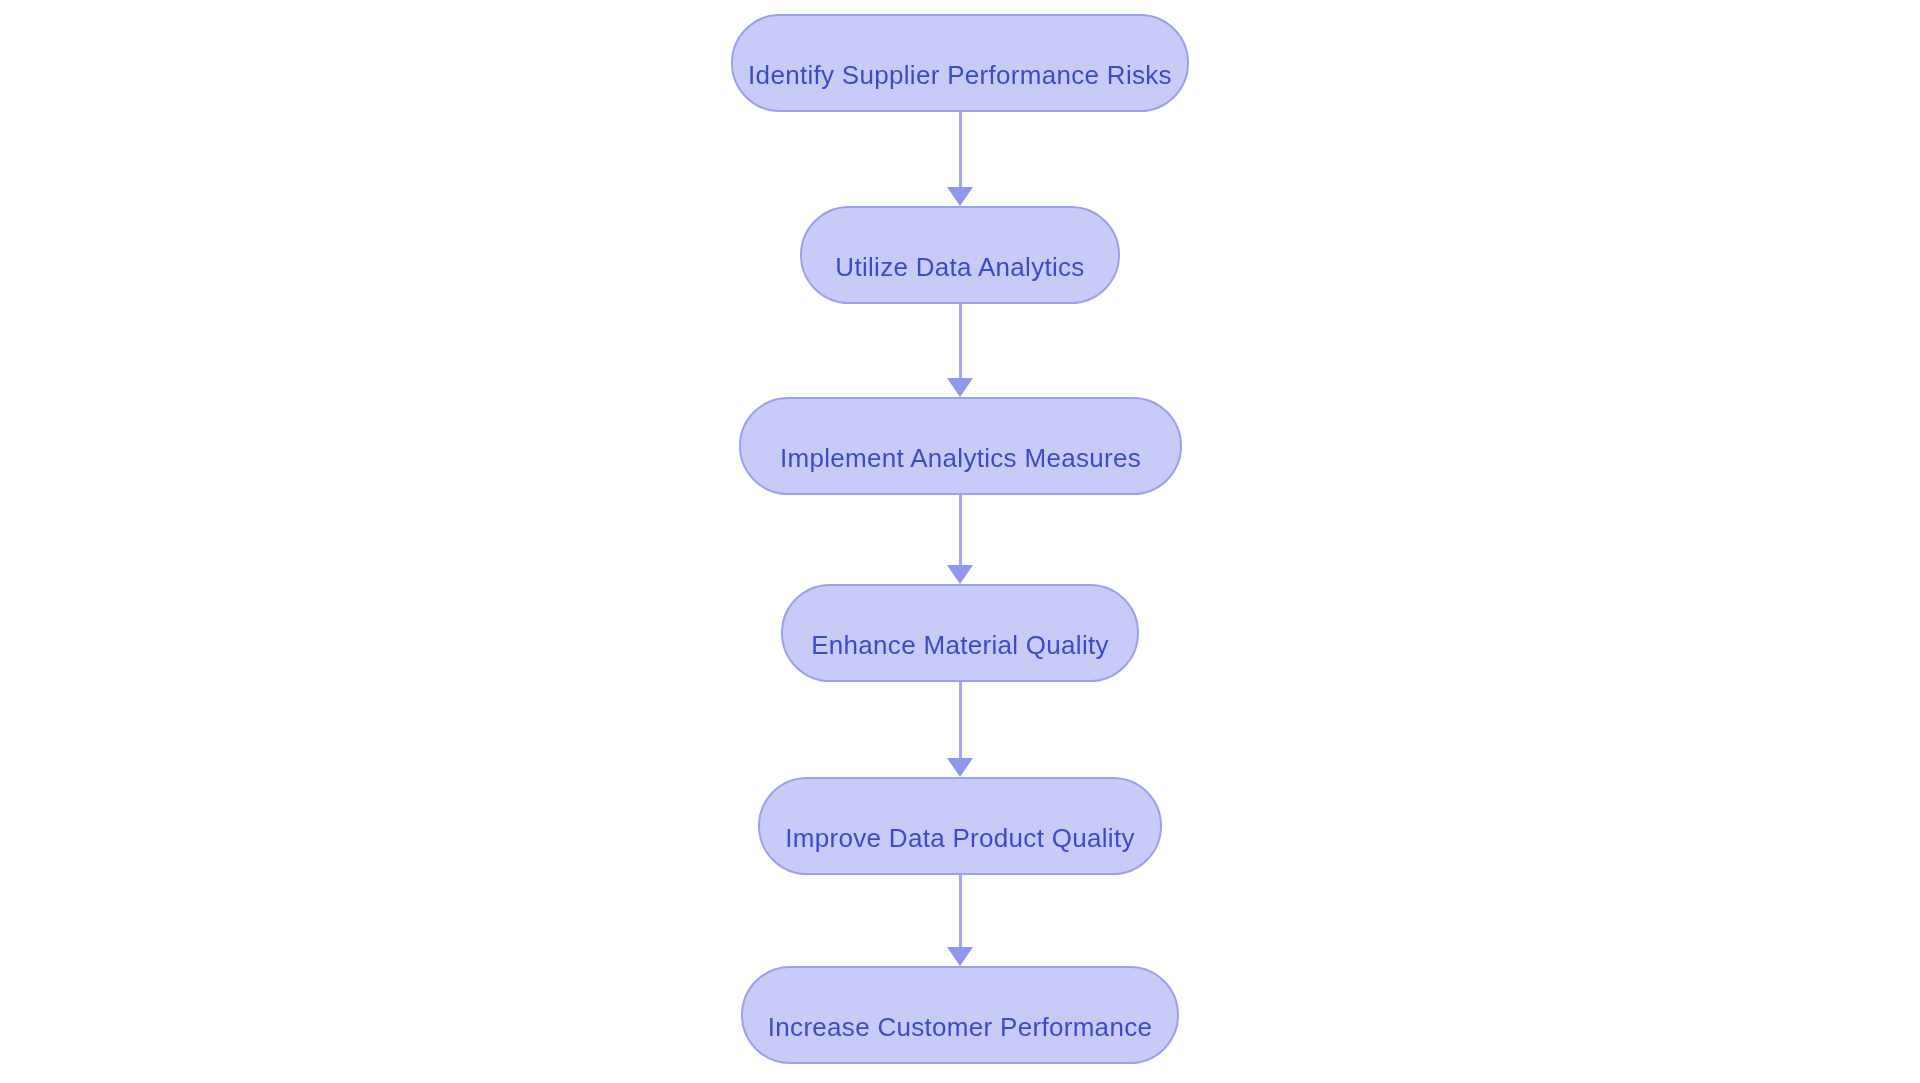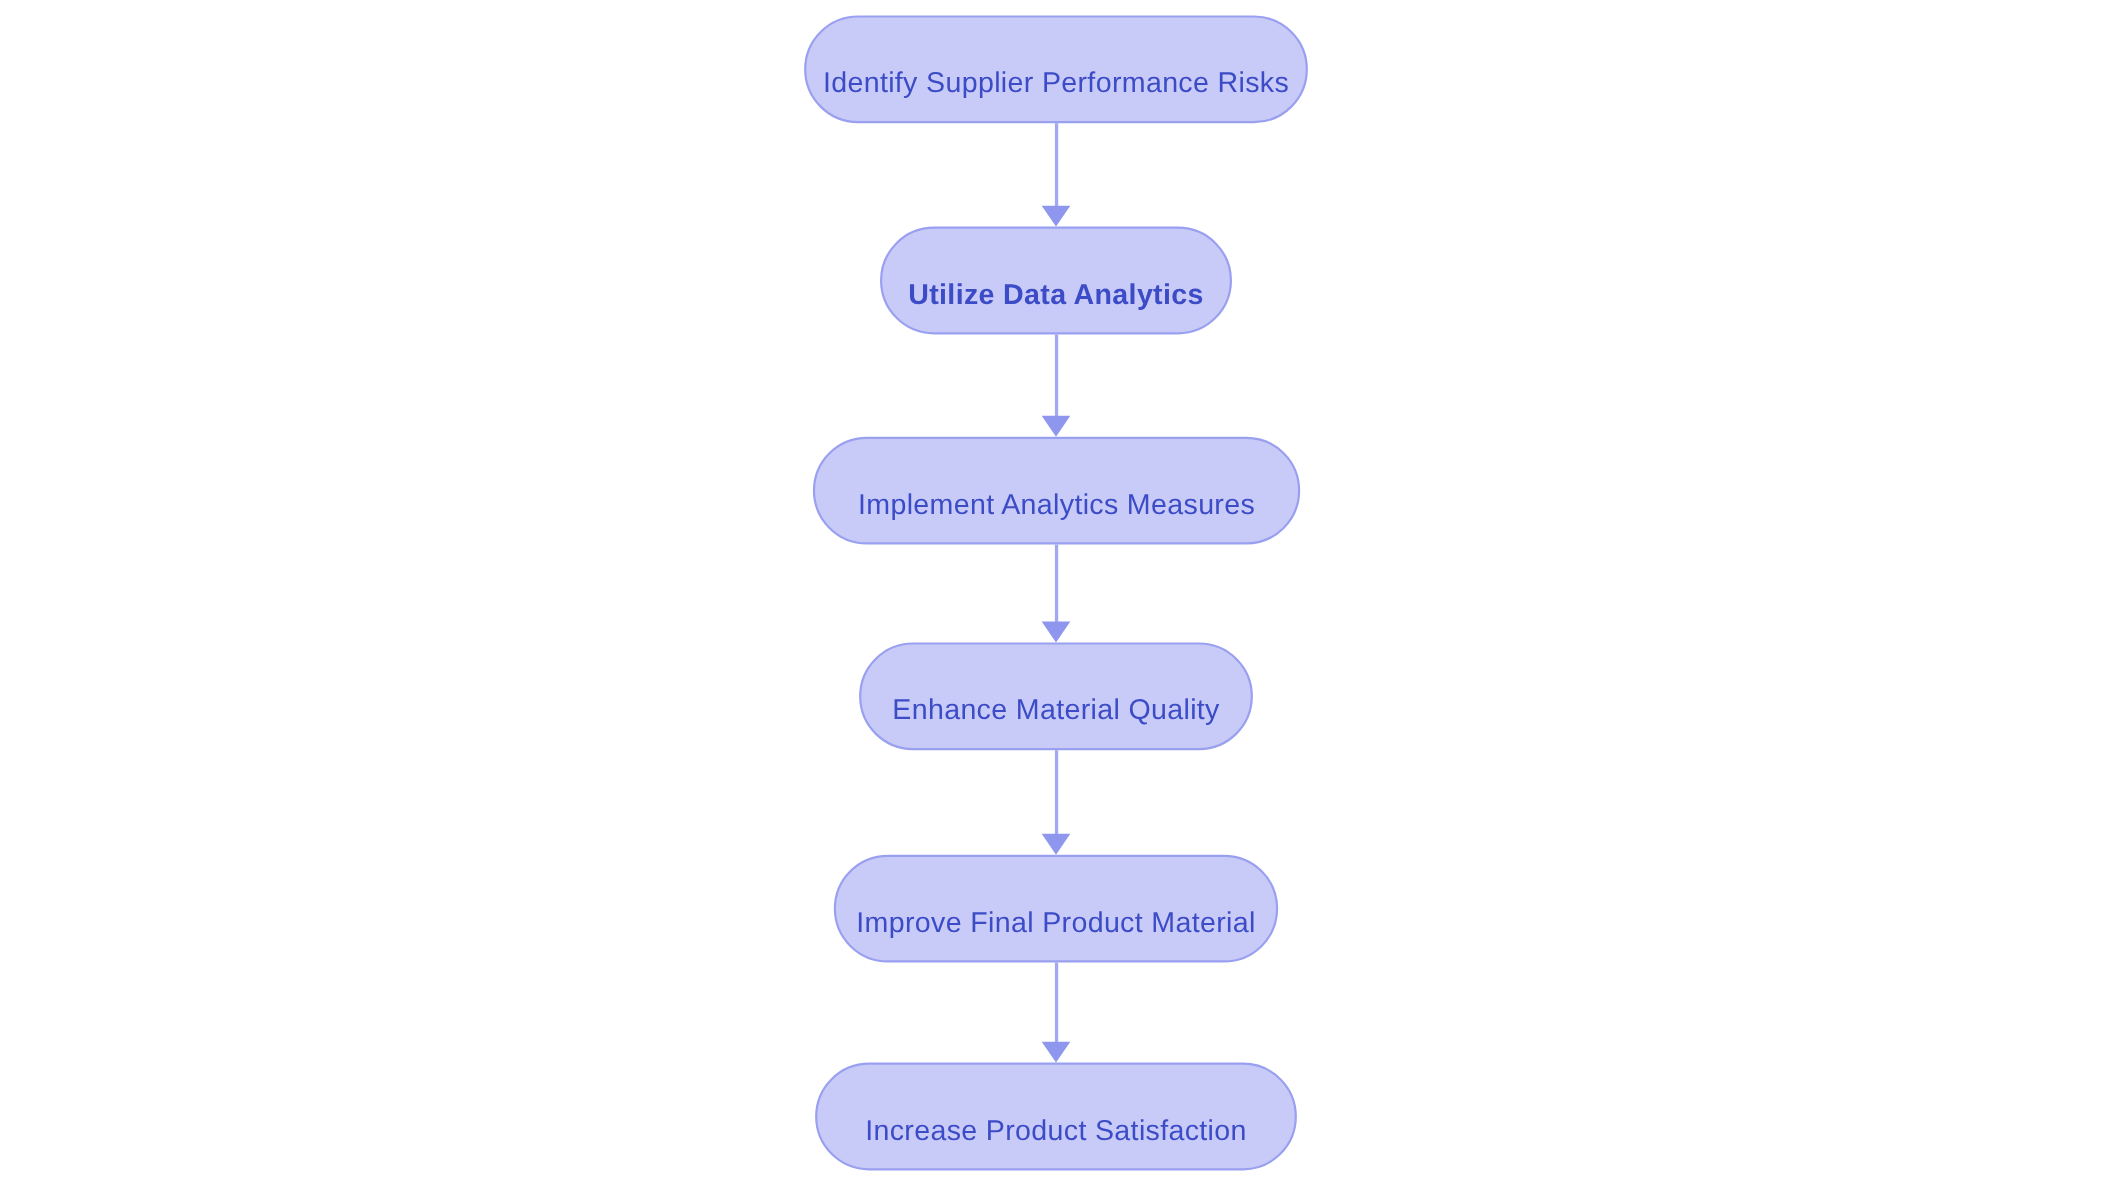--- a/index.html
+++ b/index.html
@@ -29,21 +29,21 @@
   .node .label {
     color: #3c4bc6;
     font-size: 26px;
     letter-spacing: 0.3px;
     white-space: nowrap;
     text-align: center;
     margin-top: 24px;
   }
   
   .n1 { width: 458px; left: 731px; top: 14px;  }
-  .n2 { width: 320px; left: 800px; top: 206px; font-weight: bold; }
+  .n2 { width: 320px; left: 800px; top: 206px; }
   .n3 { width: 443px; left: 739px; top: 397px; }
   .n4 { width: 358px; left: 781px; top: 584px; align-items: center; }
   .n5 { width: 404px; left: 758px; top: 777px; }
   .n6 { width: 438px; left: 741px; top: 966px; }
 
   .arrow {
     position: absolute;
     width: 26px;
     left: 947px; 
   }
@@ -107,25 +107,25 @@
   <div class="node n4">
     <span class="label">Enhance Material Quality</span>
   </div>
 
   <div class="arrow a4">
     <div class="shaft"></div>
     <div class="head"></div>
   </div>
 
   <div class="node n5">
-    <span class="label">Improve Final Product Material</span>
+    <span class="label">Improve Data Product Quality</span>
   </div>
 
   <div class="arrow a5">
     <div class="shaft"></div>
     <div class="head"></div>
   </div>
 
   <div class="node n6">
-    <span class="label">Increase Product Satisfaction</span>
+    <span class="label">Increase Customer Performance</span>
   </div>
 
 </div>
 
 </body></html>

